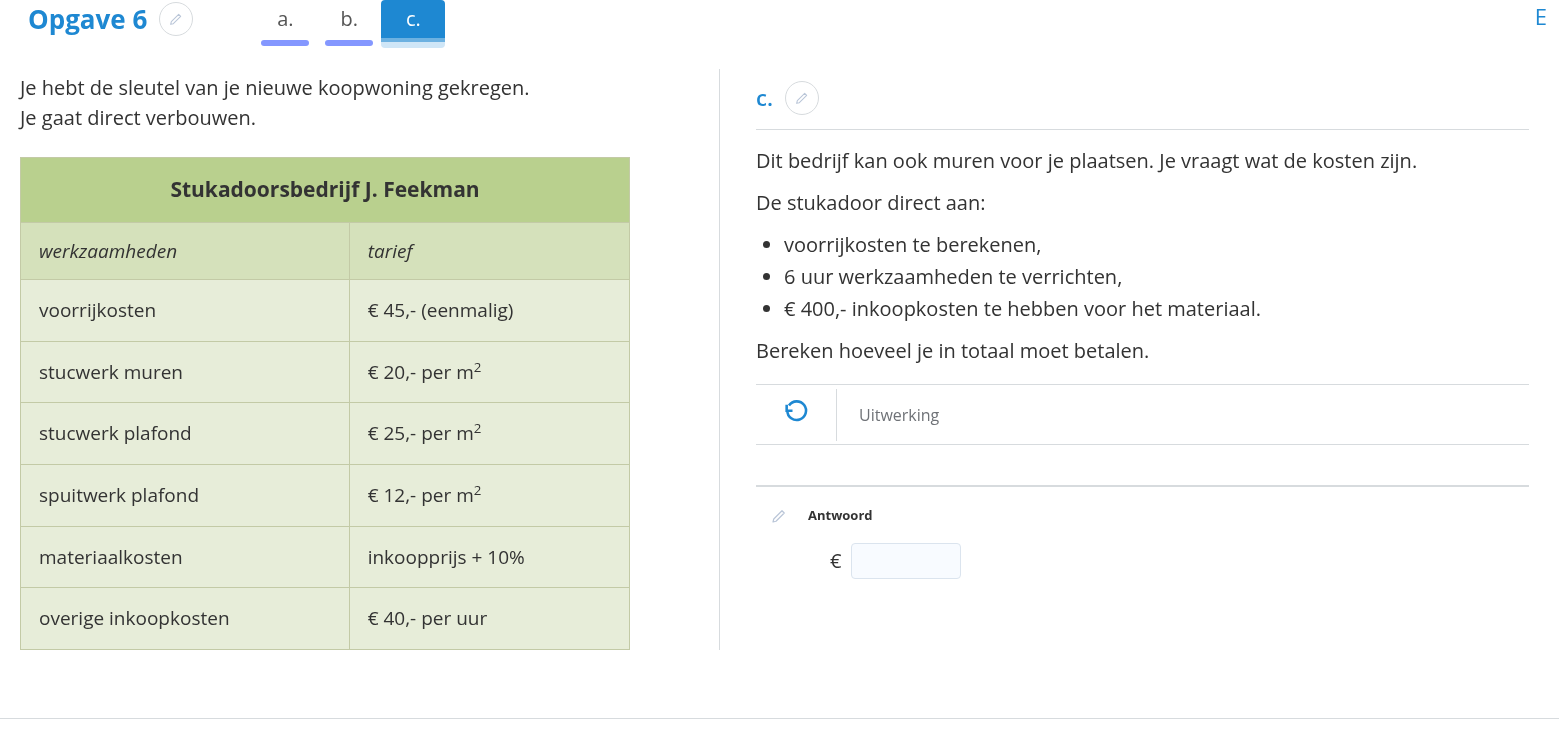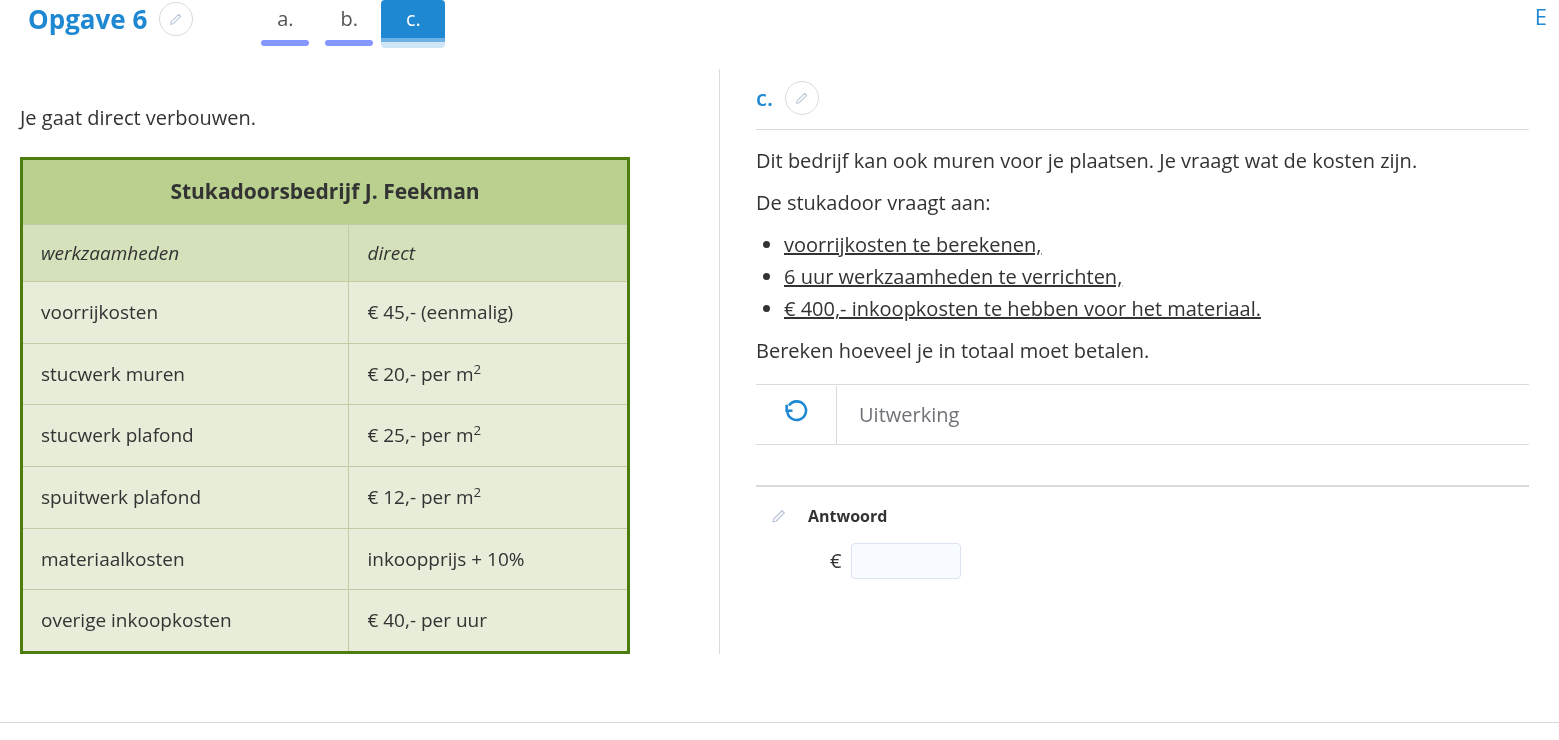--- a/index.html
+++ b/index.html
@@ -85,21 +85,21 @@
     border-right:1px solid var(--border);
   }
   .right{
     flex:1;
     padding-left:36px;
     padding-right:30px;
     box-sizing:border-box;
   }
   .intro{font-size:20px;margin:4px 0 24px;}
   table.price{
-    width:610px;border-collapse:collapse;border:3px solid #4d7c0f;padding-left:16px;
+    width:610px;border-collapse:collapse;border:1px solid #4d7c0f;padding-left:16px;
   }
   .price th.hdr{
     background:var(--green-1);font-weight:700;font-size:21px;
     padding:16px;text-align:center;border:1px solid #c3caa6;
   }
   .price .subhdr td{
     background:var(--green-2);font-style:italic;font-size:19px;
     padding:14px 18px;border:1px solid #c3caa6;margin-top:41px;
   }
   .price tbody.rows td{
@@ -107,46 +107,46 @@
     padding:16px 18px;border:1px solid #c3caa6;
   }
   .sup{font-size:.7em;vertical-align:super;}
   .sect-c{
     display:flex;align-items:center;gap:12px;
     border-bottom:1px solid var(--border);
     padding:10px 0 14px;margin-bottom:16px;
   }
   .sect-c .label{color:var(--blue);font-size:22px;font-weight:600;}
   .para{font-size:20px;margin:12px 0;}
-  ul.items{margin:6px 0 8px;padding-left:28px;text-decoration:underline;}
+  ul.items{margin:6px 0 8px;padding-left:28px;}
   ul.items li{font-size:20px;margin:2px 0;}
   .uitw-row{
     display:flex;align-items:center;border-top:1px solid var(--border);
     border-bottom:1px solid var(--border);
     margin-top:18px;
   }
   .uitw-row .cell-icon{
     width:80px;display:flex;align-items:center;justify-content:center;
     padding:14px 0;
   }
   .uitw-row .cell-text{
     flex:1;border-left:1px solid var(--border);padding:14px 22px;
-    color:var(--muted);font-size:20px;
+    color:var(--muted);font-size:16px;
   }
   .uitw-row svg{width:28px;height:28px;stroke:var(--blue);fill:none;stroke-width:2.2;}
   .spacer-row{height:40px;border-bottom:1px solid var(--border);}
   .answer-row{
     display:flex;align-items:center;gap:14px;padding:14px 0 6px;
     border-top:1px solid var(--border);
   }
   .answer-row .pencil-btn{
     width:30px;height:30px;border:none;background:none;
     display:flex;align-items:center;justify-content:center;margin-left:8px;
   }
-  .answer-row .ant-label{font-weight:700;font-size:16px;}
+  .answer-row .ant-label{font-weight:700;font-size:13px;}
   .answer-input-row{display:flex;align-items:center;gap:10px;padding-left:74px;margin-top:6px;}
   .answer-input-row .euro{font-size:20px;}
   .answer-input-row input{
     width:110px;height:36px;border:1px solid #dbe4ee;border-radius:4px;
     background:#f8fbff;padding:4px 8px;font-size:18px;box-sizing:border-box;
   }
   .pencil-svg{width:18px;height:18px;}
   .pencil-svg path{stroke:var(--pencil);fill:none;stroke-width:1.6;stroke-linecap:round;stroke-linejoin:round;}
   .footer-rule{border-top:1px solid var(--border);margin-top:28px;}
 </style>
@@ -175,32 +175,32 @@
       <div class="underline"></div>
     </div>
   </div>
 
   <div class="right-flag">E</div>
 </div>
 
 <div class="body">
   <div class="left">
     <div class="intro">
-      <br>
+      <span>Je hebt de sleutel van je nieuwe koopwoning gekregen.</span><br>
       <span>Je gaat direct verbouwen.</span>
     </div>
 
     <table class="price">
       <thead>
         <tr>
             <th class="hdr" colspan="2">Stukadoorsbedrijf J. Feekman</th>
           </tr>
         <tr class="subhdr">
           <td>werkzaamheden</td>
-          <td>direct</td>
+          <td>tarief</td>
         </tr>
       </thead>
       <tbody class="rows" id="price-rows">
           <tr>
             <td>voorrijkosten</td>
             <td>€ 45,- (eenmalig)</td>
           </tr>
           <tr>
             <td>stucwerk muren</td>
             <td>€ 20,- per m<span class="sup">2</span></td>
@@ -229,21 +229,21 @@
     <div class="sect-c">
       <span class="label">c.</span>
       <button class="icon-btn">
         <svg class="pencil-svg" viewBox="0 0 24 24">
           <path d="M4 20l1-4 11-11 3 3-11 11-4 1z"></path>
         </svg>
       </button>
     </div>
 
     <div class="para">Dit bedrijf kan ook muren voor je plaatsen. Je vraagt wat de kosten zijn.</div>
-    <div class="para">De stukadoor vraagt aan:</div>
+    <div class="para">De stukadoor direct aan:</div>
     <ul class="items" id="q-items">
         <li>voorrijkosten te berekenen,</li>
         <li>6 uur werkzaamheden te verrichten,</li>
         <li>€ 400,- inkoopkosten te hebben voor het materiaal.</li>
       </ul>
     <div class="para">Bereken hoeveel je in totaal moet betalen.</div>
 
     <div class="uitw-row">
       <div class="cell-icon">
         <button style="background:none;border:none;padding:0">

